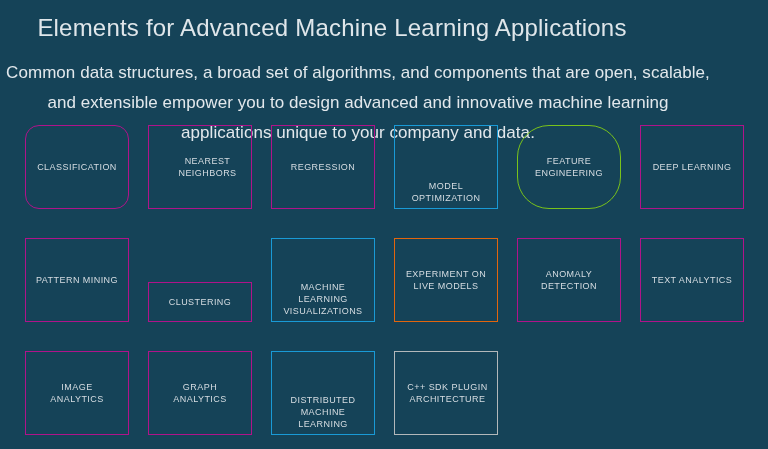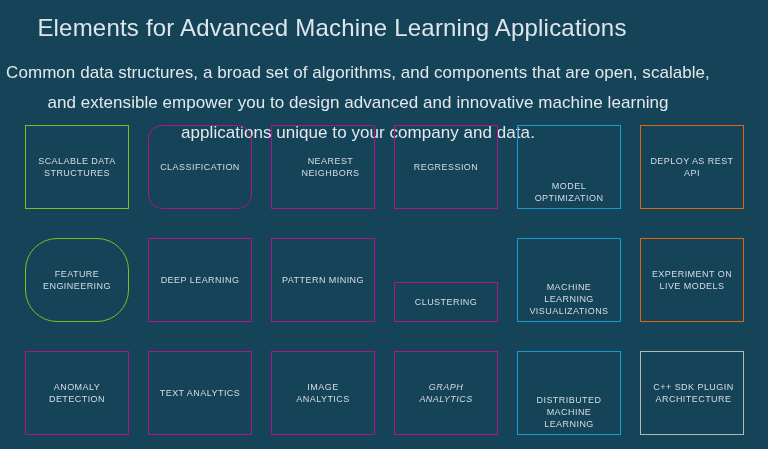--- a/index.html
+++ b/index.html
@@ -91,41 +91,33 @@
 <body>
 
 <div class="page">
 
   <div class="header">
     <h1 class="page-title">Elements for Advanced Machine Learning Applications</h1>
     <p class="page-subtitle">Common data structures, a broad set of algorithms, and components that are open, scalable, and extensible empower you to design advanced and innovative machine learning applications unique to your company and data.</p>
   </div>
 
   <div class="grid" id="card-grid">
-      <div class="card accent-green" style="border-color: rgb(121, 194, 27);">
-        <span class="card-label">SCALABLE DATA
-STRUCTURES</span>
-      </div>
       <div class="card accent-magenta" style="border-color: rgb(176, 19, 138); border-radius: 14px;">
         <span class="card-label">CLASSIFICATION</span>
       </div>
       <div class="card accent-magenta" style="border-color: rgb(176, 19, 138); padding-left: 21px;">
         <span class="card-label">NEAREST
 NEIGHBORS</span>
       </div>
       <div class="card accent-magenta" style="border-color: rgb(176, 19, 138);">
         <span class="card-label">REGRESSION</span>
       </div>
       <div class="card accent-blue" style="border-color: rgb(25, 154, 214);">
         <span class="card-label">MODEL
 OPTIMIZATION</span>
-      </div>
-      <div class="card accent-orange" style="border-color: rgb(226, 101, 13);">
-        <span class="card-label">DEPLOY AS REST
-API</span>
       </div>
       <div class="card accent-green" style="border-color: rgb(121, 194, 27); border-radius: 32px;">
         <span class="card-label">FEATURE
 ENGINEERING</span>
       </div>
       <div class="card accent-magenta" style="border-color: rgb(176, 19, 138);">
         <span class="card-label">DEEP LEARNING</span>
       </div>
       <div class="card accent-magenta" style="border-color: rgb(176, 19, 138); align-items: center;">
         <span class="card-label">PATTERN MINING</span>
@@ -146,21 +138,21 @@
         <span class="card-label">ANOMALY
 DETECTION</span>
       </div>
       <div class="card accent-magenta" style="border-color: rgb(176, 19, 138);">
         <span class="card-label">TEXT ANALYTICS</span>
       </div>
       <div class="card accent-magenta" style="border-color: rgb(176, 19, 138);">
         <span class="card-label">IMAGE
 ANALYTICS</span>
       </div>
-      <div class="card accent-magenta" style="border-color: rgb(176, 19, 138); font-style: italic;">
+      <div class="card accent-magenta" style="border-color: rgb(176, 19, 138);">
         <span class="card-label">GRAPH
 ANALYTICS</span>
       </div>
       <div class="card accent-blue" style="border-color: rgb(25, 154, 214);">
         <span class="card-label">DISTRIBUTED
 MACHINE
 LEARNING</span>
       </div>
       <div class="card accent-gray" style="border-color: rgb(179, 184, 186); padding-left: 9px;">
         <span class="card-label">C++ SDK PLUGIN

